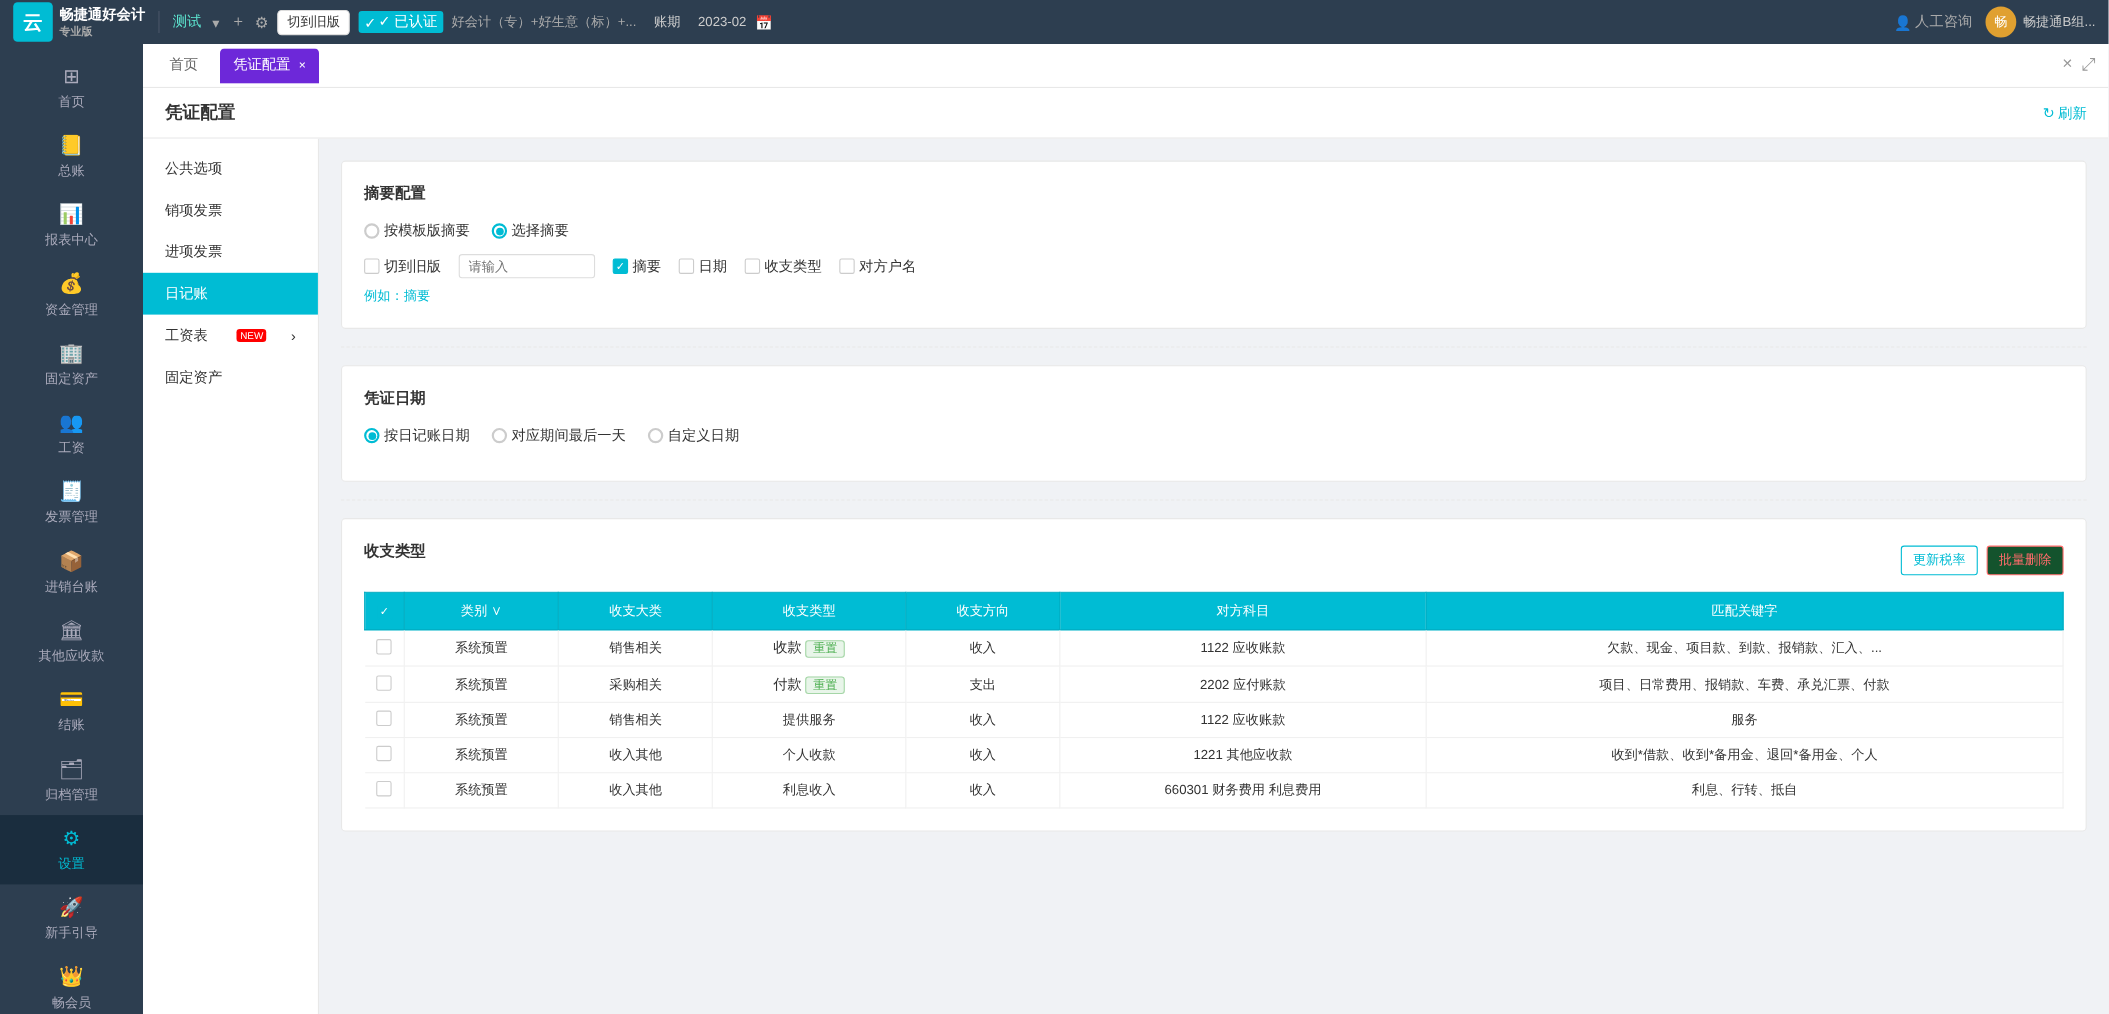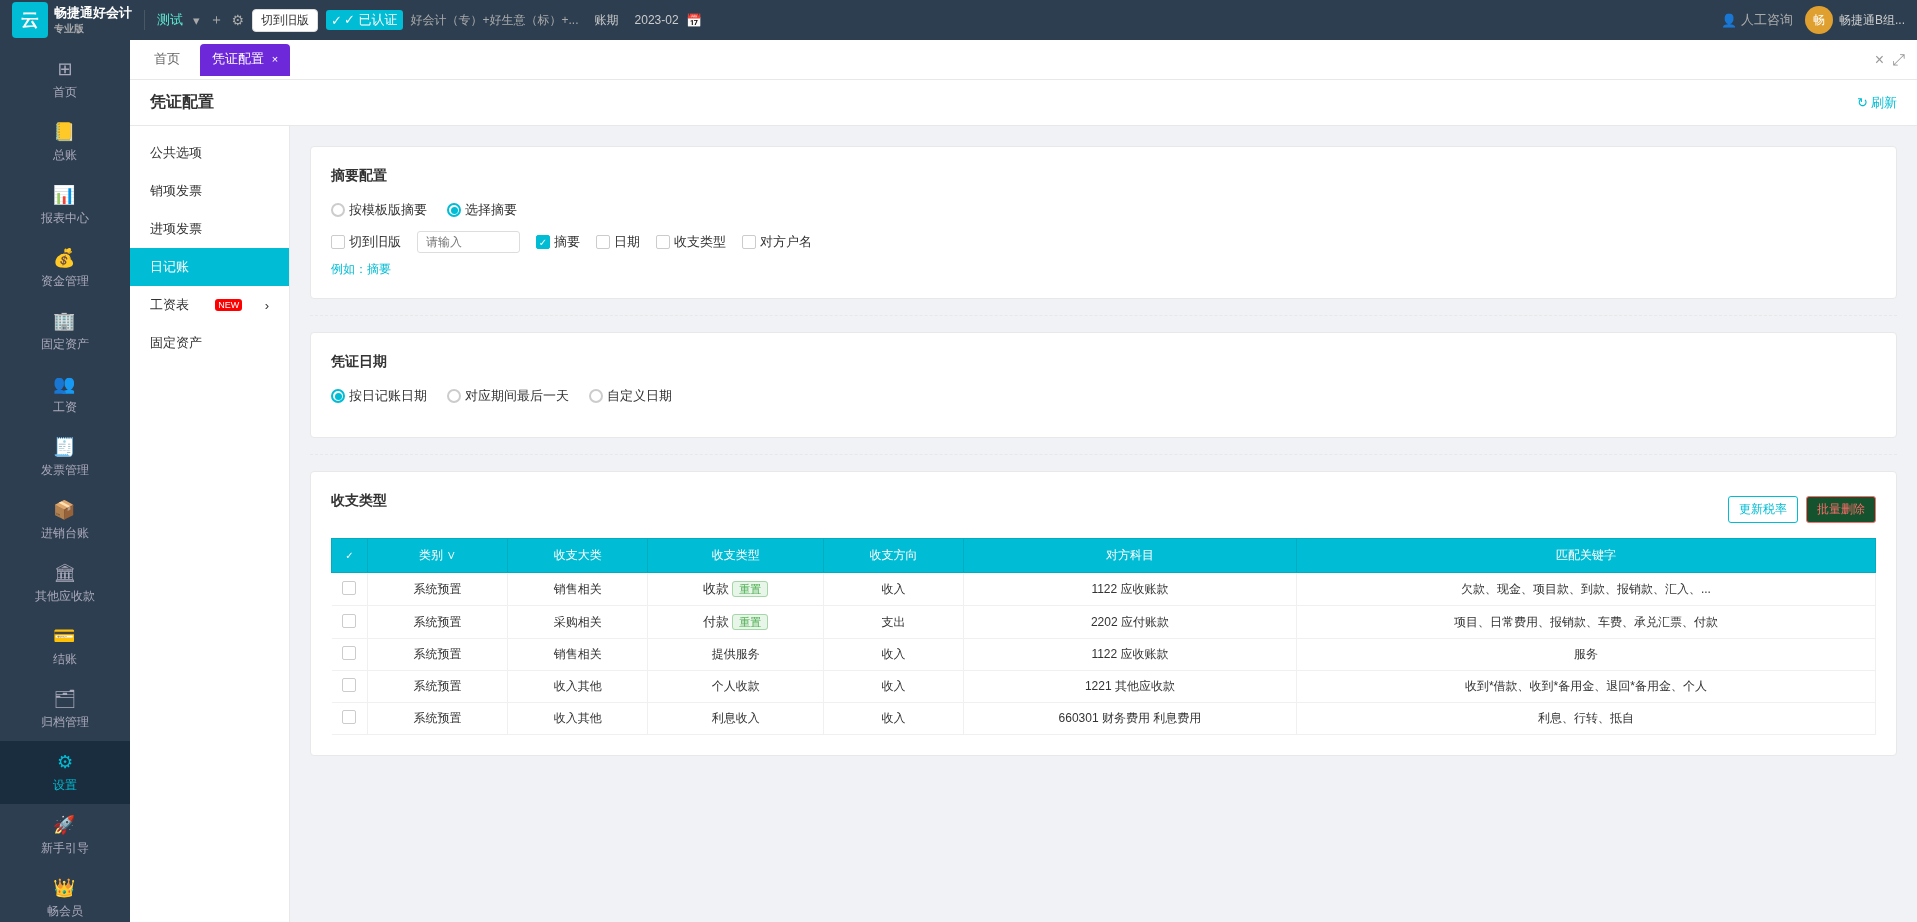--- a/index.html
+++ b/index.html
@@ -72,21 +72,21 @@
     .radio-circle.checked { border-color: #00bcd4; }
     .radio-circle.checked::after { content: ''; width: 7px; height: 7px; border-radius: 50%; background: #00bcd4; display: block; }
     .radio-label { font-size: 13px; color: #333; }
 
     
     .checkbox-group { display: flex; gap: 16px; align-items: center; margin-bottom: 8px; }
     .checkbox-item { display: flex; align-items: center; gap: 4px; cursor: pointer; }
     .checkbox-box { width: 14px; height: 14px; border: 1px solid #ccc; border-radius: 2px; display: inline-flex; align-items: center; justify-content: center; }
     .checkbox-box.checked { background: #00bcd4; border-color: #00bcd4; color: white; font-size: 10px; }
     .checkbox-label { font-size: 13px; color: #333; }
-    .text-input { border: 1px solid #ddd; border-radius: 3px; padding: 3px 8px; font-size: 12px; color: #999; width: 103px; }
+    .text-input { border: 1px solid #ddd; border-radius: 3px; padding: 3px 8px; font-size: 12px; color: #999; width: 124px; }
     .example-text { color: #00bcd4; font-size: 12px; margin-top: 6px; }
 
     
     .voucher-date { background: #fff; border-radius: 4px; padding: 20px; margin-bottom: 16px; border: 1px solid #e8e8e8; }
     .voucher-merge { background: #fff; border-radius: 4px; padding: 20px; margin-bottom: 16px; border: 1px solid #e8e8e8; }
 
     
     .income-section { background: #fff; border-radius: 4px; padding: 20px; margin-bottom: 16px; border: 1px solid #e8e8e8; }
     .income-header { display: flex; align-items: center; justify-content: space-between; margin-bottom: 12px; }
     .btn-update { background: #fff; border: 1px solid #00bcd4; color: #00bcd4; border-radius: 3px; padding: 4px 10px; cursor: pointer; font-size: 12px; }

